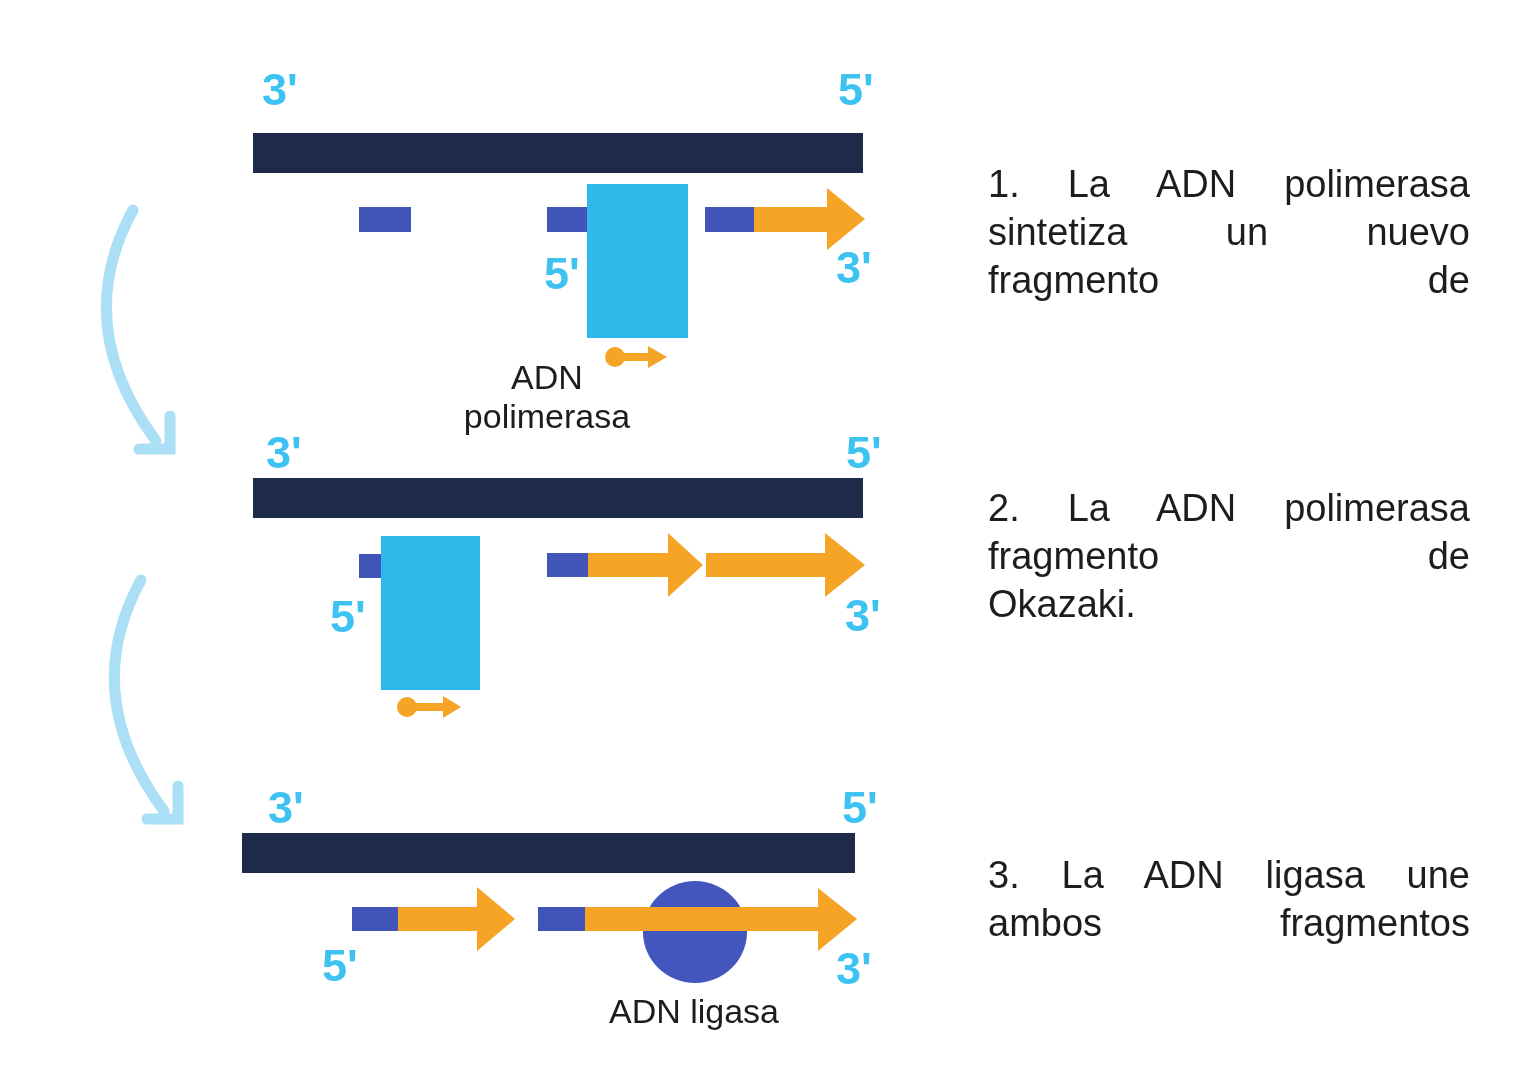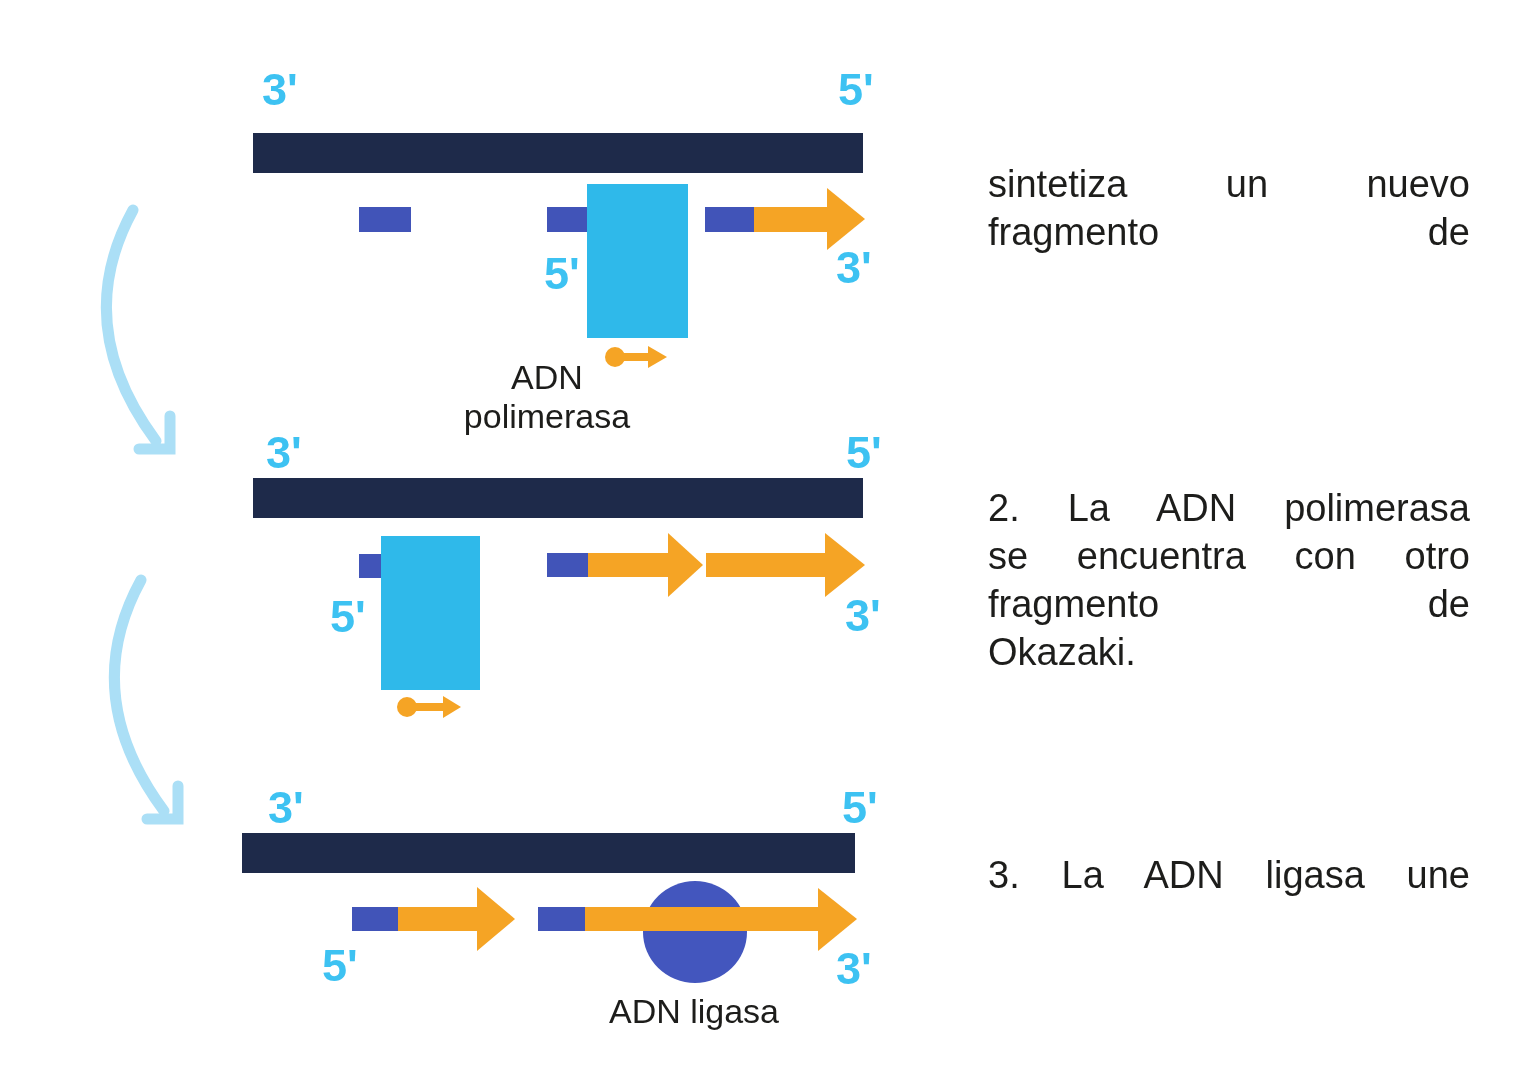--- a/index.html
+++ b/index.html
@@ -97,29 +97,30 @@
 
     <text x="322" y="981" class="strand-label" fill="#3DC2F2">5'</text>
     <text x="836" y="984" class="strand-label" fill="#3DC2F2">3'</text>
 
     <text x="694" y="1023" text-anchor="middle" class="enzyme-label">ADN ligasa</text>
   </svg>
 
   <div class="steps-col">
 
     <div class="step-text" style="top:160px;">
+      <div class="jline">1. La ADN polimerasa</div>
       <div class="jline">sintetiza un nuevo</div>
       <div class="jline">fragmento de</div>
     </div>
 
     <div class="step-text" style="top:484px;">
       <div class="jline">2. La ADN polimerasa</div>
-      <div class="jline">se encuentra con otro</div>
       <div class="jline">fragmento de</div>
       <div class="jline last">Okazaki.</div>
     </div>
 
     <div class="step-text" style="top:851px;">
       <div class="jline">3. La ADN ligasa une</div>
+      <div class="jline">ambos fragmentos</div>
     </div>
 
   </div>
 </div>
 
 </body></html>

